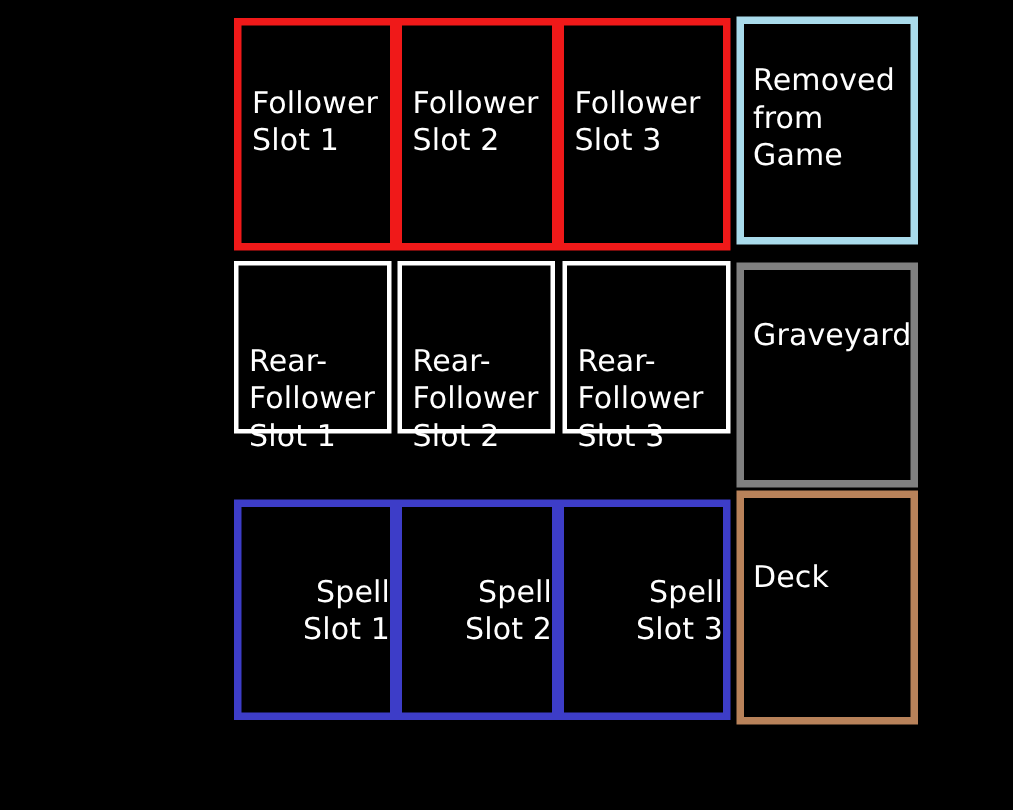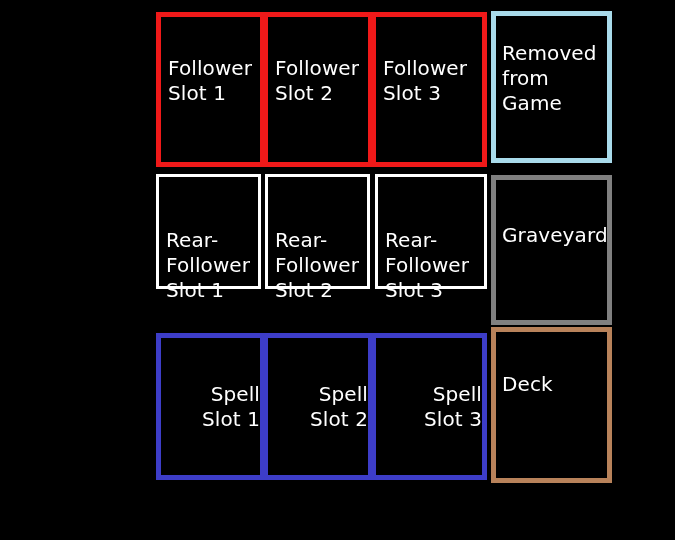--- a/index.html
+++ b/index.html
@@ -86,21 +86,21 @@
     border: 5px solid var(--lightblue, #a9dbeb);
     padding-top: 0;
     padding-left: 6px;
   }
   .zone-graveyard {
     left: 491px;
     top: 175px;
     width: 121px;
     height: 150px;
     border: 5px solid var(--gray, #808080);
-    padding-top: 18px;
+    padding-top: 6px;
     padding-left: 6px;
   }
   .zone-deck {
     left: 491px;
     top: 327px;
     width: 121px;
     height: 156px;
     border: 5px solid var(--brown, #b8825a);
     padding-top: 15px;
     padding-left: 6px;

